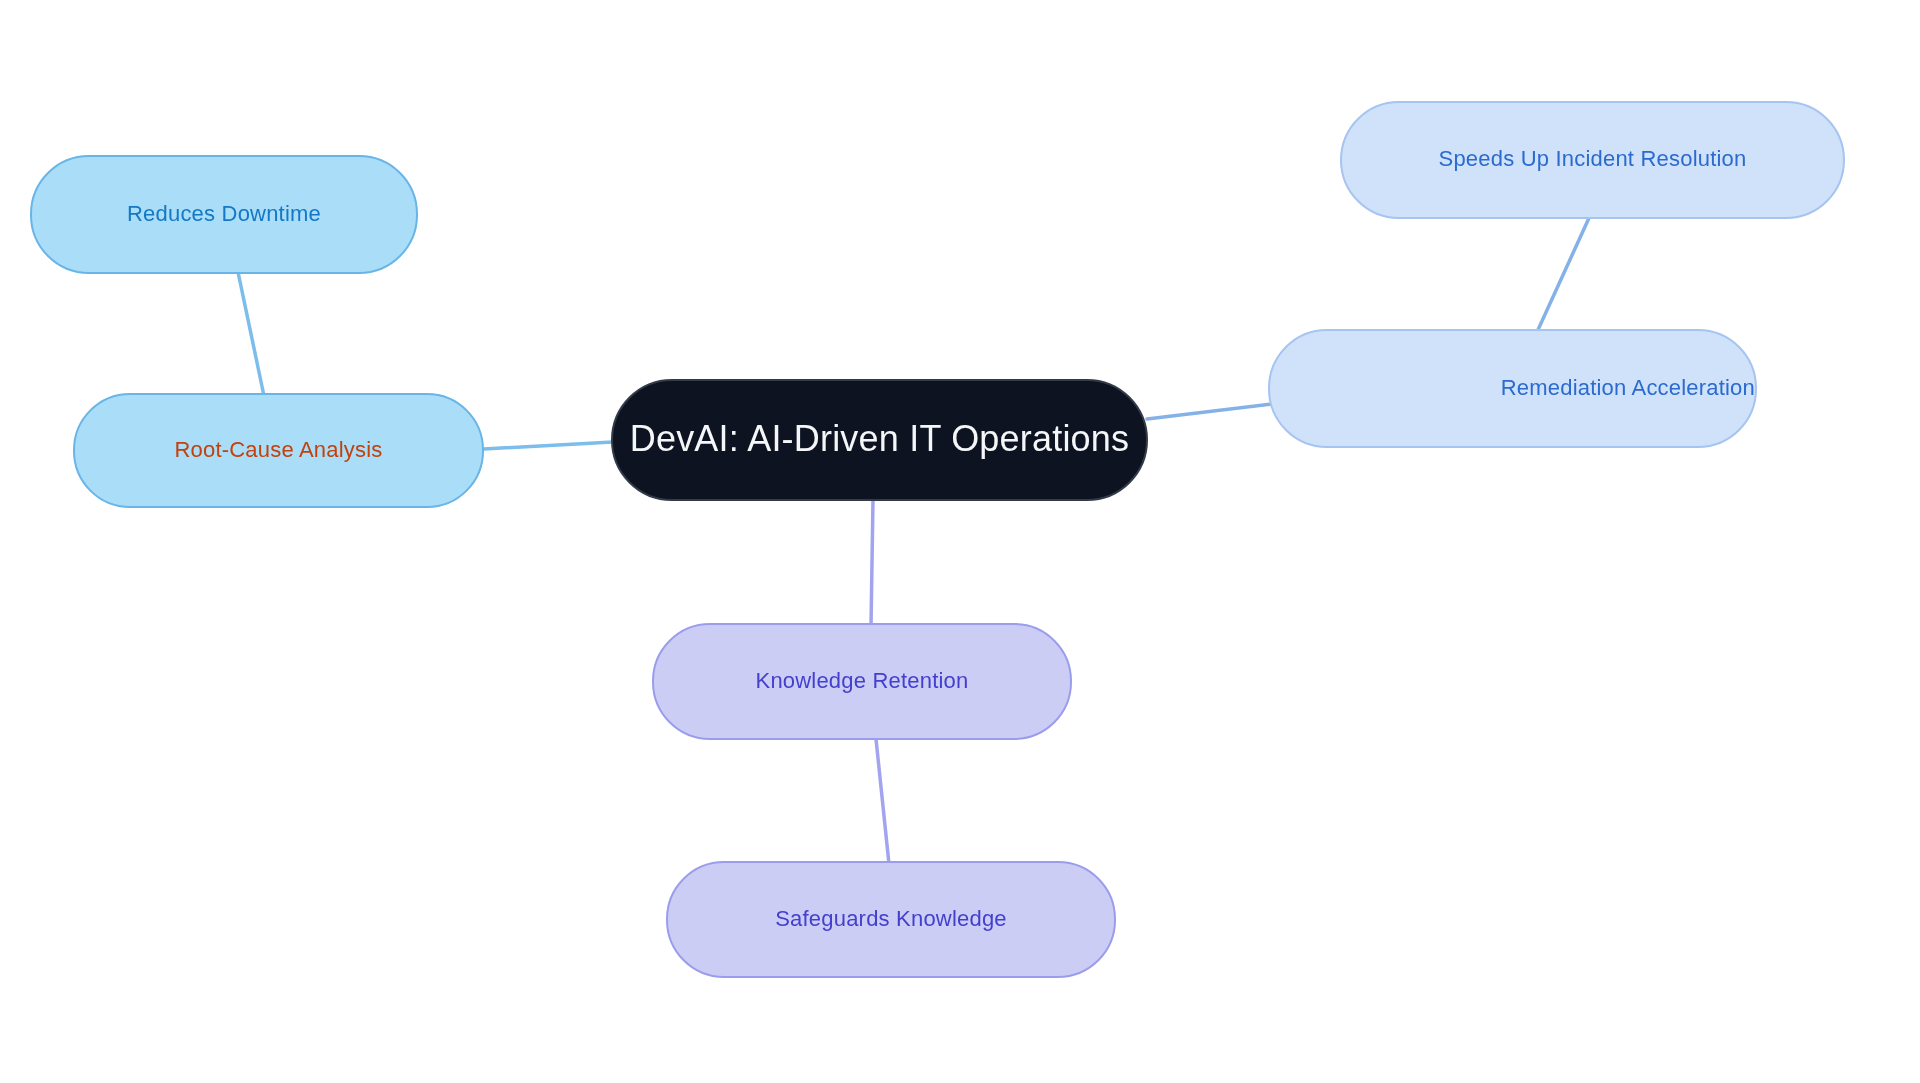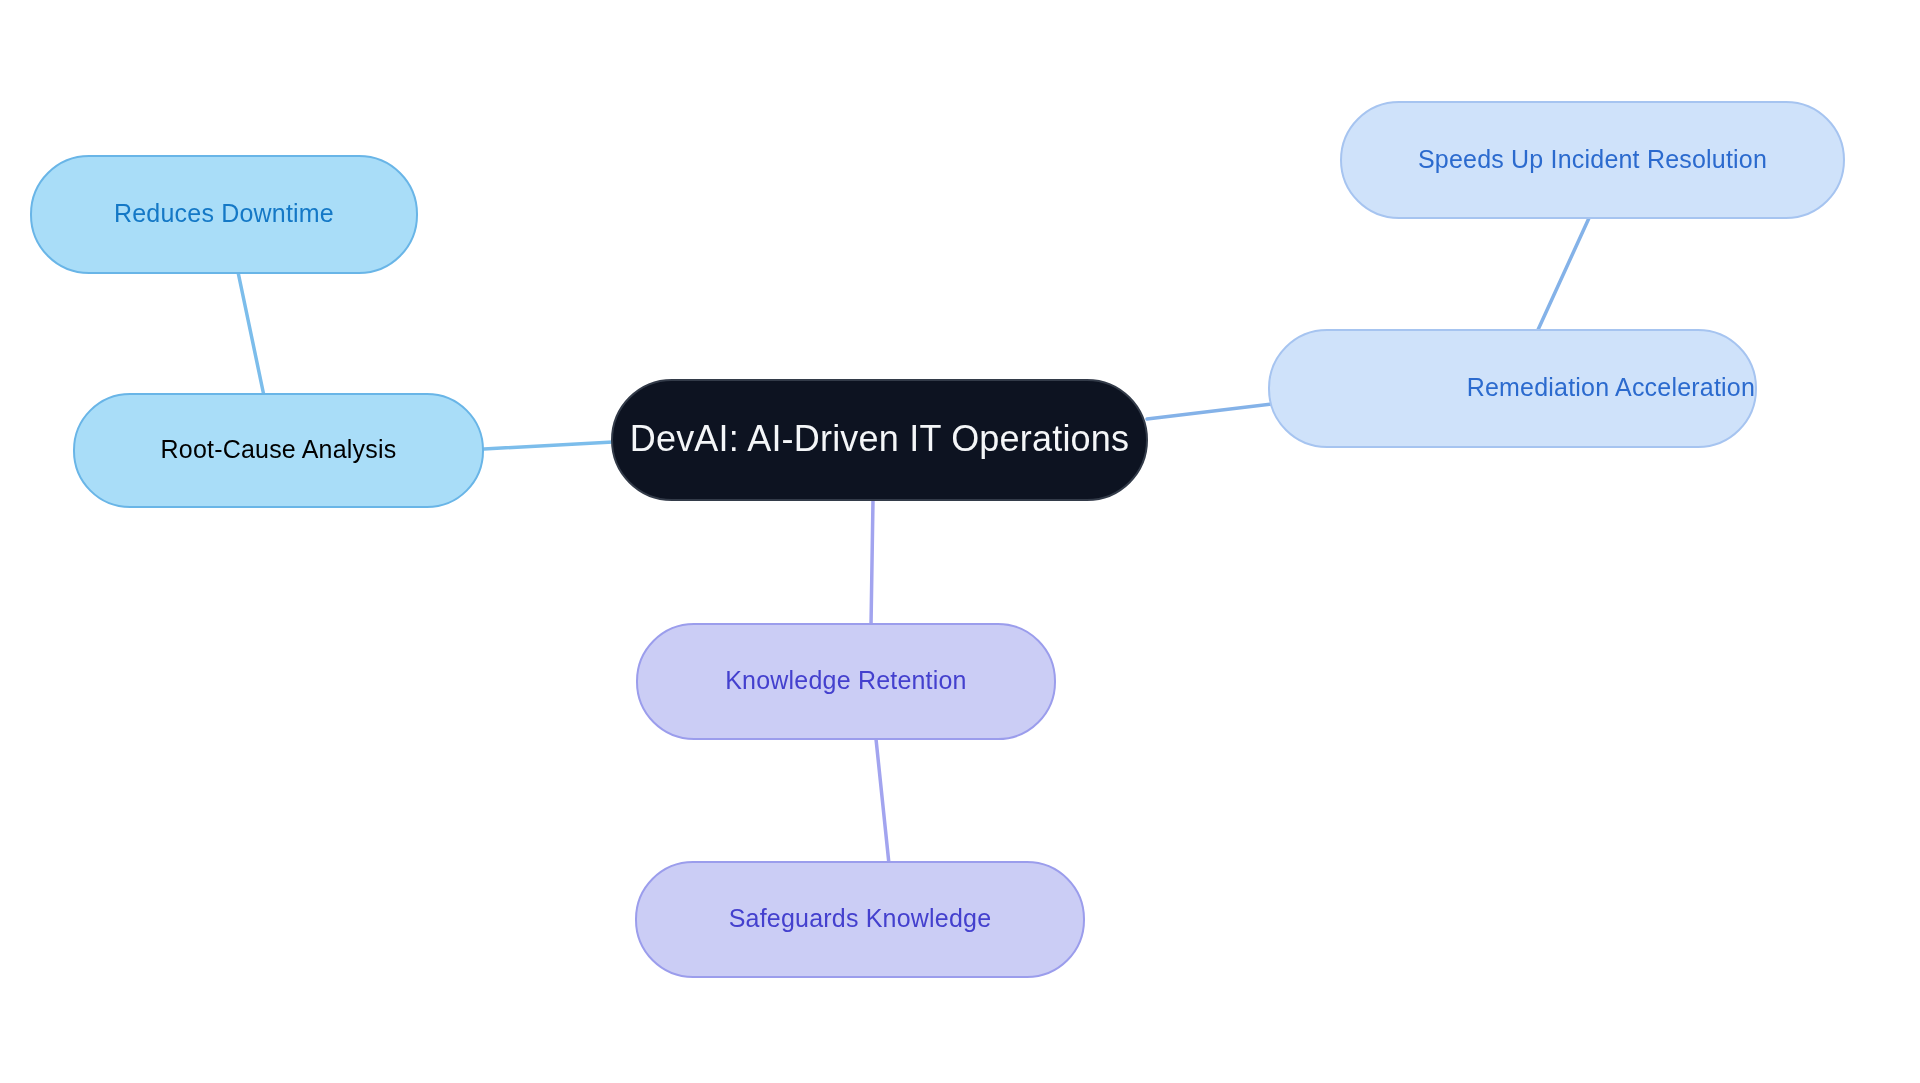--- a/index.html
+++ b/index.html
@@ -23,21 +23,21 @@
     height: 1083px;
     pointer-events: none;
   }
   .node {
     position: absolute;
     display: flex;
     align-items: center;
     justify-content: center;
     box-sizing: border-box;
     border: 2.5px solid transparent;
-    font-size: 25px;
+    font-size: 22px;
     letter-spacing: 0.2px;
     white-space: nowrap;
     cursor: default;
   }
   .node.center {
     font-size: 36px;
     border-width: 2px;
   }
   .node span {
     display: block;
@@ -54,31 +54,31 @@
       <line x1="238" y1="272" x2="264" y2="396" stroke="#7cbdeb" stroke-width="3.5" stroke-linecap="round"></line>
       <line x1="1147" y1="419" x2="1272" y2="404" stroke="#84b2e8" stroke-width="3.5" stroke-linecap="round"></line>
       <line x1="1589" y1="218" x2="1537" y2="332" stroke="#84b2e8" stroke-width="3.5" stroke-linecap="round"></line>
       <line x1="873" y1="500" x2="871" y2="626" stroke="#a2a4ef" stroke-width="3.5" stroke-linecap="round"></line>
       <line x1="876" y1="739" x2="889" y2="864" stroke="#a2a4ef" stroke-width="3.5" stroke-linecap="round"></line>
     </svg>
 
   <div class="node center" style="left: 611px; top: 379px; width: 537px; height: 122px; border-radius: 61px; background: rgb(13, 19, 33); border-color: rgb(51, 59, 73); color: rgb(244, 246, 248);">
     <span>DevAI: AI-Driven IT Operations</span>
   </div>
-  <div class="node" style="left: 73px; top: 393px; width: 411px; height: 115px; border-radius: 57px; background: rgb(169, 221, 248); border-color: rgb(105, 181, 231); color: #000000;">
+  <div class="node" style="left: 73px; top: 393px; width: 411px; height: 115px; border-radius: 57px; background: rgb(169, 221, 248); border-color: rgb(105, 181, 231); color: #c2410c;">
     <span>Root-Cause Analysis</span>
   </div>
   <div class="node" style="left: 30px; top: 155px; width: 388px; height: 119px; border-radius: 59px; background: rgb(169, 221, 248); border-color: rgb(105, 181, 231); color: rgb(20, 120, 198);">
     <span>Reduces Downtime</span>
   </div>
   <div class="node" style="left: 1268px; top: 329px; width: 489px; height: 119px; border-radius: 59px; background: rgb(207, 226, 250); border-color: rgb(166, 196, 240); color: rgb(43, 106, 206); justify-content: flex-end;">
     <span>Remediation Acceleration</span>
   </div>
   <div class="node" style="left: 1340px; top: 101px; width: 505px; height: 118px; border-radius: 59px; background: rgb(207, 226, 250); border-color: rgb(166, 196, 240); color: rgb(43, 106, 206);">
     <span>Speeds Up Incident Resolution</span>
   </div>
-  <div class="node" style="left: 636px; top: 623px; width: 420px; height: 117px; border-radius: 58px; background: rgb(203, 205, 245); border-color: rgb(155, 157, 236); color: rgb(68, 64, 206);">
+  <div class="node" style="left: 652px; top: 623px; width: 420px; height: 117px; border-radius: 58px; background: rgb(203, 205, 245); border-color: rgb(155, 157, 236); color: rgb(68, 64, 206);">
     <span>Knowledge Retention</span>
   </div>
-  <div class="node" style="left: 635px; top: 861px; width: 450px; height: 117px; border-radius: 58px; background: rgb(203, 205, 245); border-color: rgb(155, 157, 236); color: rgb(68, 64, 206);">
+  <div class="node" style="left: 666px; top: 861px; width: 450px; height: 117px; border-radius: 58px; background: rgb(203, 205, 245); border-color: rgb(155, 157, 236); color: rgb(68, 64, 206);">
     <span>Safeguards Knowledge</span>
   </div>
 </div>
 
 </body></html>

